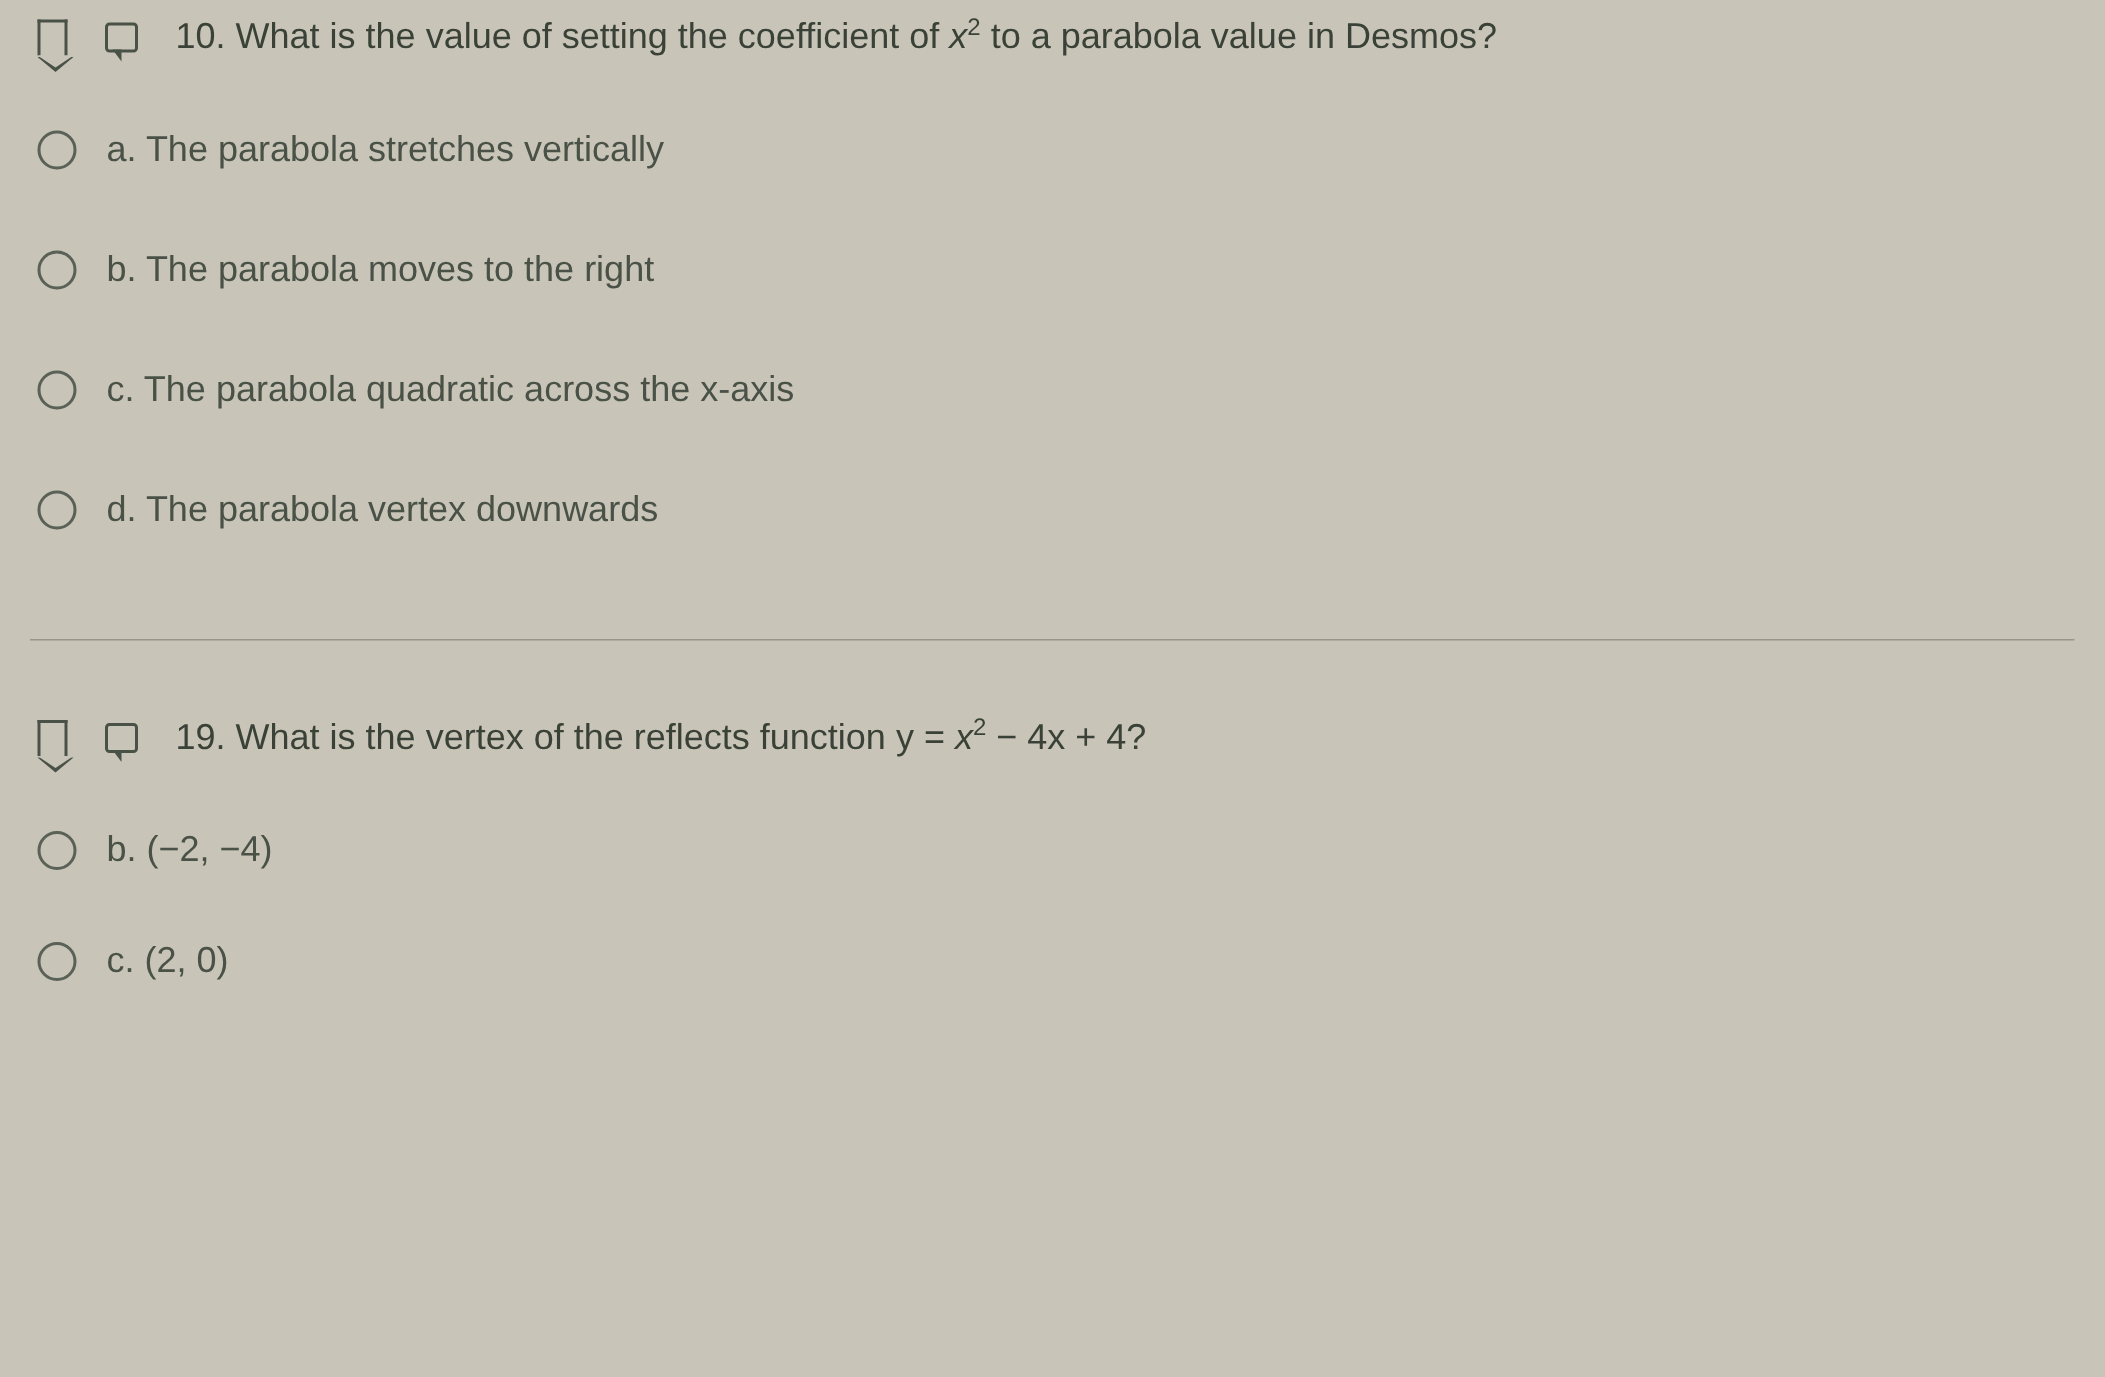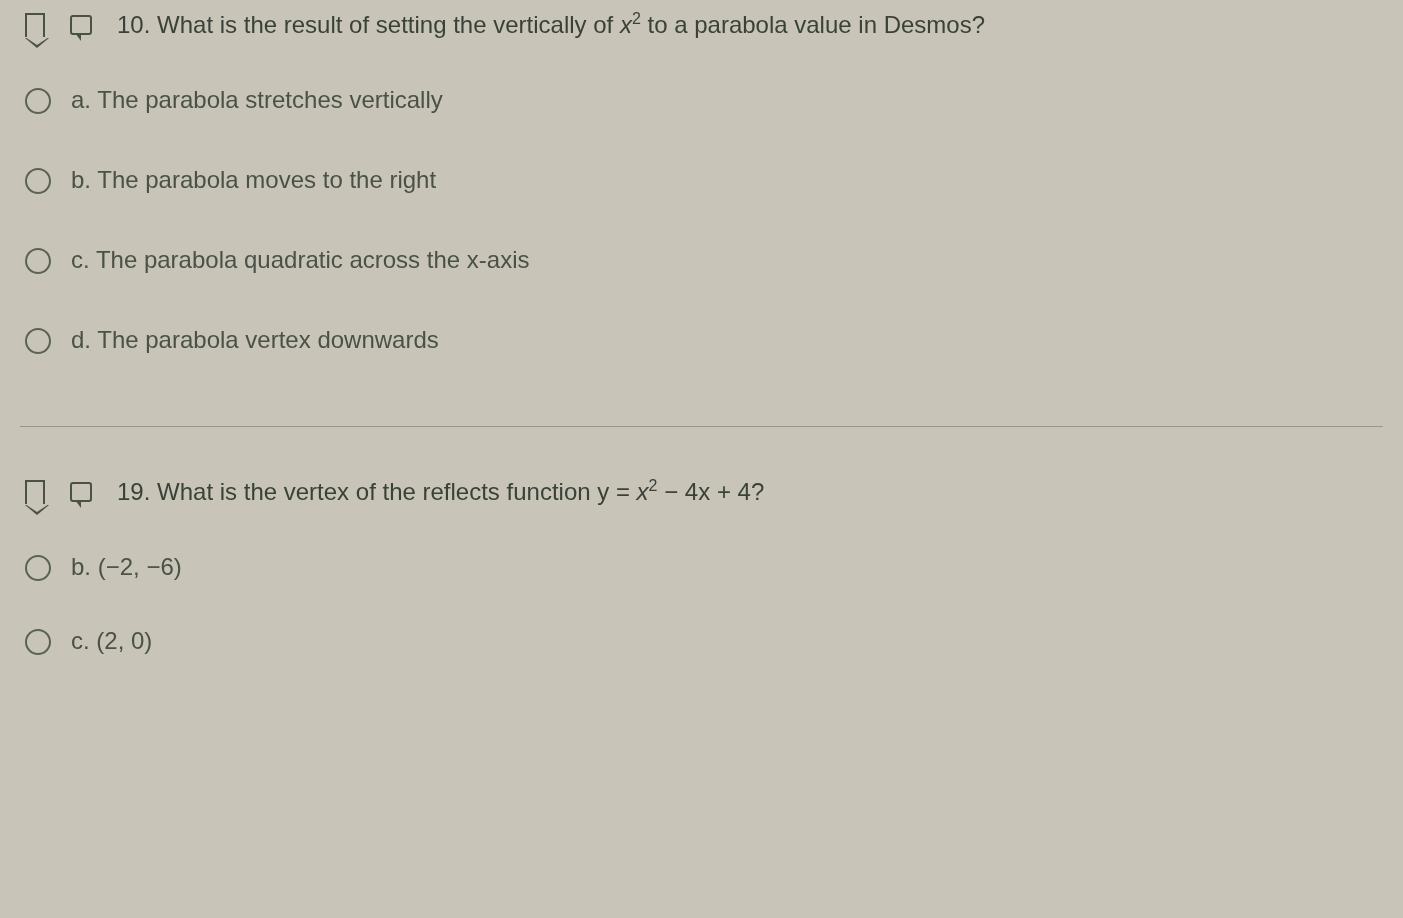--- a/index.html
+++ b/index.html
@@ -79,21 +79,21 @@
       font-size: 24px;
       color: #3a4238;
       font-weight: 500;
     }
     .question-text sup {
       font-size: 16px;
       vertical-align: super;
     }
     .option-row {
       display: flex;
-      align-items: flex-end;
+      align-items: center;
       gap: 20px;
       padding: 12px 5px;
       margin-bottom: 28px;
     }
     .radio-button {
       width: 26px;
       height: 26px;
       border: 2.5px solid #5a6258;
       border-radius: 50%;
       flex-shrink: 0;
@@ -114,21 +114,21 @@
   </style>
 </head>
 <body>
 
 <div class="question-block">
   <div class="question-header">
     <div class="bookmark-icon"></div>
     <div class="comment-icon"></div>
     <div class="question-text">
       <span>10.</span>
-      <span>What is the result of setting the vertically of </span><i><span>x</span></i><sup>2</sup><span> to a parabola value in Desmos?</span>
+      <span>What is the value of setting the coefficient of </span><i><span>x</span></i><sup>2</sup><span> to a parabola value in Desmos?</span>
     </div>
   </div>
   <div class="option-row">
     <div class="radio-button"></div>
     <div class="option-text">a.  The parabola stretches vertically</div>
   </div>
   <div class="option-row">
     <div class="radio-button"></div>
     <div class="option-text">b.  The parabola moves to the right</div>
   </div>
@@ -148,19 +148,19 @@
   <div class="question-header">
     <div class="bookmark-icon"></div>
     <div class="comment-icon"></div>
     <div class="question-text">
       <span>19.</span>
       <span>What is the vertex of the reflects function y = </span><i><span>x</span></i><sup>2</sup><span> − 4x + 4?</span>
     </div>
   </div>
   <div class="option-row">
     <div class="radio-button"></div>
-    <div class="option-text">b.  (−2, −6)</div>
+    <div class="option-text">b.  (−2, −4)</div>
   </div>
   <div class="option-row">
     <div class="radio-button"></div>
     <div class="option-text">c.  (2, 0)</div>
   </div>
 </div>
 
 </body></html>

